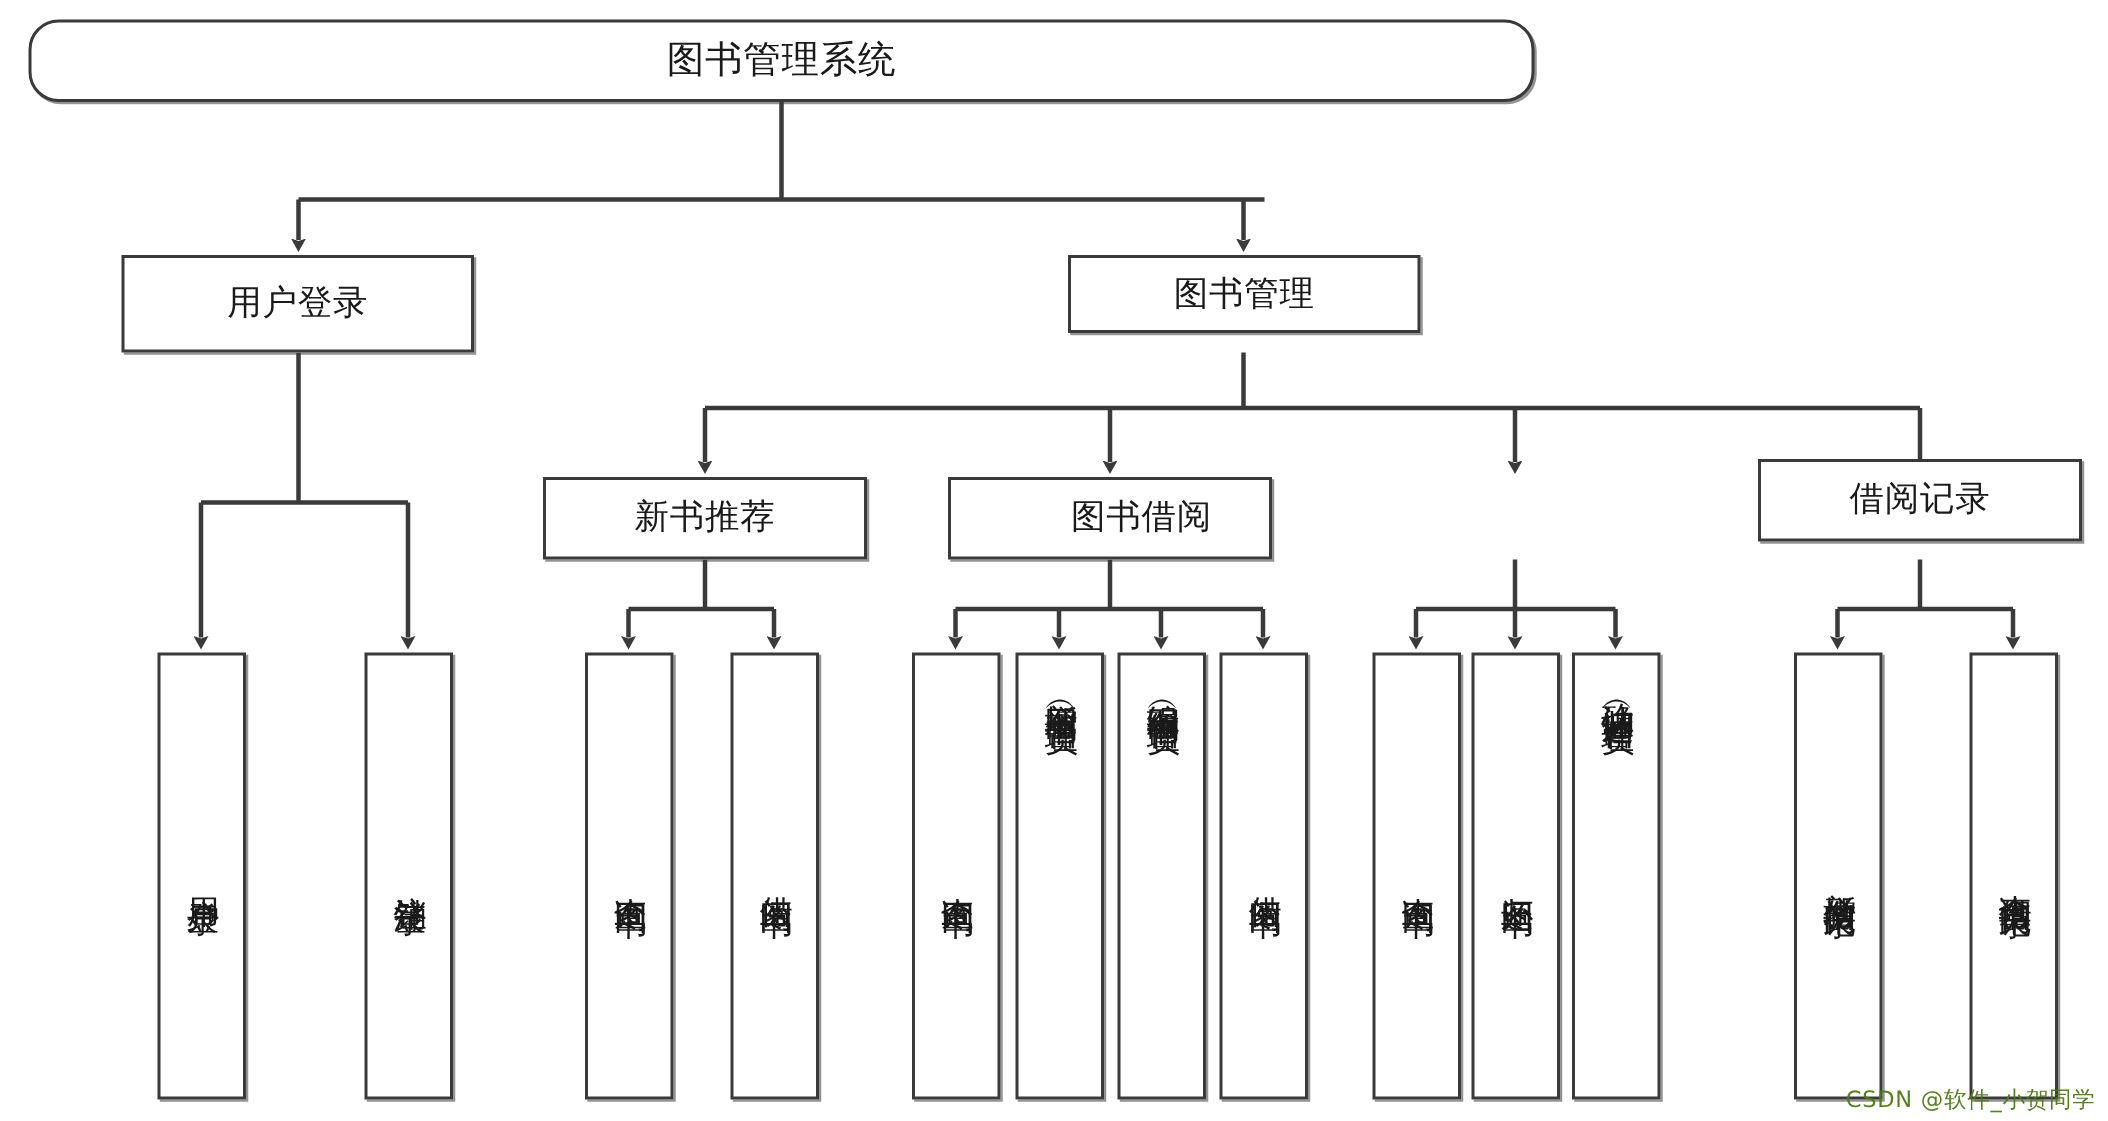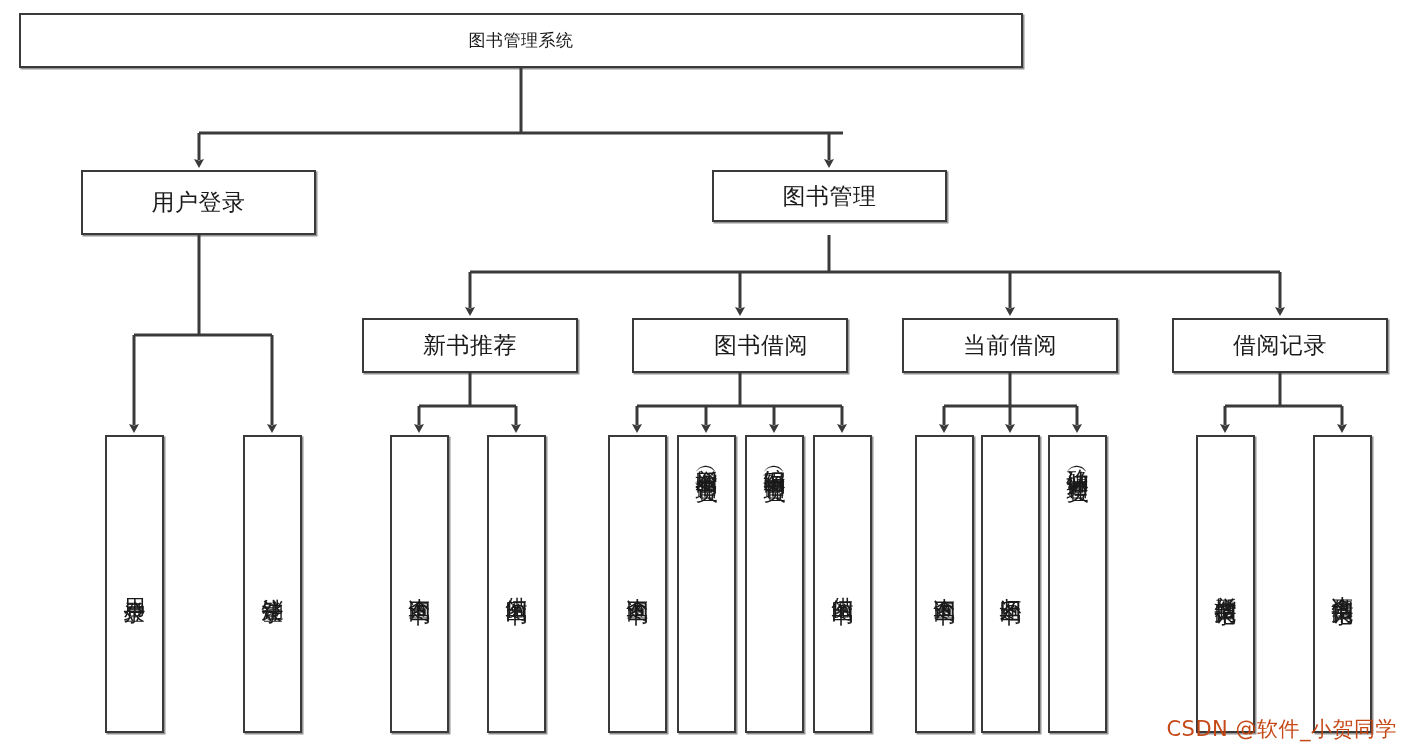--- a/index.html
+++ b/index.html
@@ -37,21 +37,21 @@
     justify-content: center;
     text-align: center;
     box-shadow: 1.5px 1.5px 0 0 rgba(60,60,60,0.55);
   }
   .node .label {
     display: block;
     line-height: 1.15;
     letter-spacing: 0.5px;
   }
   
-  .node.h1 { font-size: 17px; }
+  .node.h1 { font-size: 25px; border-radius: 20px; }
   .node.h2 { font-size: 23px; }
   .node.h3 { font-size: 23px; justify-content: center; }
   
   .node.vleaf {
     align-items: flex-start;
     justify-content: center;
     padding-top: 14px;
   }
   .node.vleaf .label {
     writing-mode: vertical-rl;
@@ -63,22 +63,22 @@
   }
   
   .node.vleaf.centered {
     align-items: center;
     padding-top: 0;
   }
   .watermark {
     position: absolute;
     right: 8px;
     bottom: 4px;
-    font-size: 21px;
-    color: #c2410c;
+    font-size: 15px;
+    color: #4d7c0f;
     opacity: 0.95;
     white-space: nowrap;
     letter-spacing: 0.5px;
   }
 </style>
 </head>
 <body>
 
 <div id="canvas">
 
@@ -142,24 +142,21 @@
   <div class="node h2" style="left:712px; top:170px; width:235px; height:52px;">
     <span class="label">图书管理</span>
   </div>
 
   <div class="node h3" style="left:362px; top:318px; width:216px; height:55px;">
     <span class="label">新书推荐</span>
   </div>
   <div class="node h3" style="left:632px; top:318px; width:216px; height:55px;padding-left:42px;">
     <span class="label">图书借阅</span>
   </div>
-  <div class="node h3" style="left:902px; top:318px; width:216px; height:55px;">
-    <span class="label">当前借阅</span>
-  </div>
-  <div class="node h3" style="left:1172px; top:318px; width:216px; height:55px;">
+  <div class="node h3" style="left:1172px; top:306px; width:216px; height:55px;">
     <span class="label">借阅记录</span>
   </div>
 
   <div class="node vleaf centered" style="left:105px; top:435px; width:59px; height:298px;">
     <span class="label">用户登录</span>
   </div>
   <div class="node vleaf centered" style="left:243px; top:435px; width:59px; height:298px;">
     <span class="label">注销登录</span>
   </div>
 

